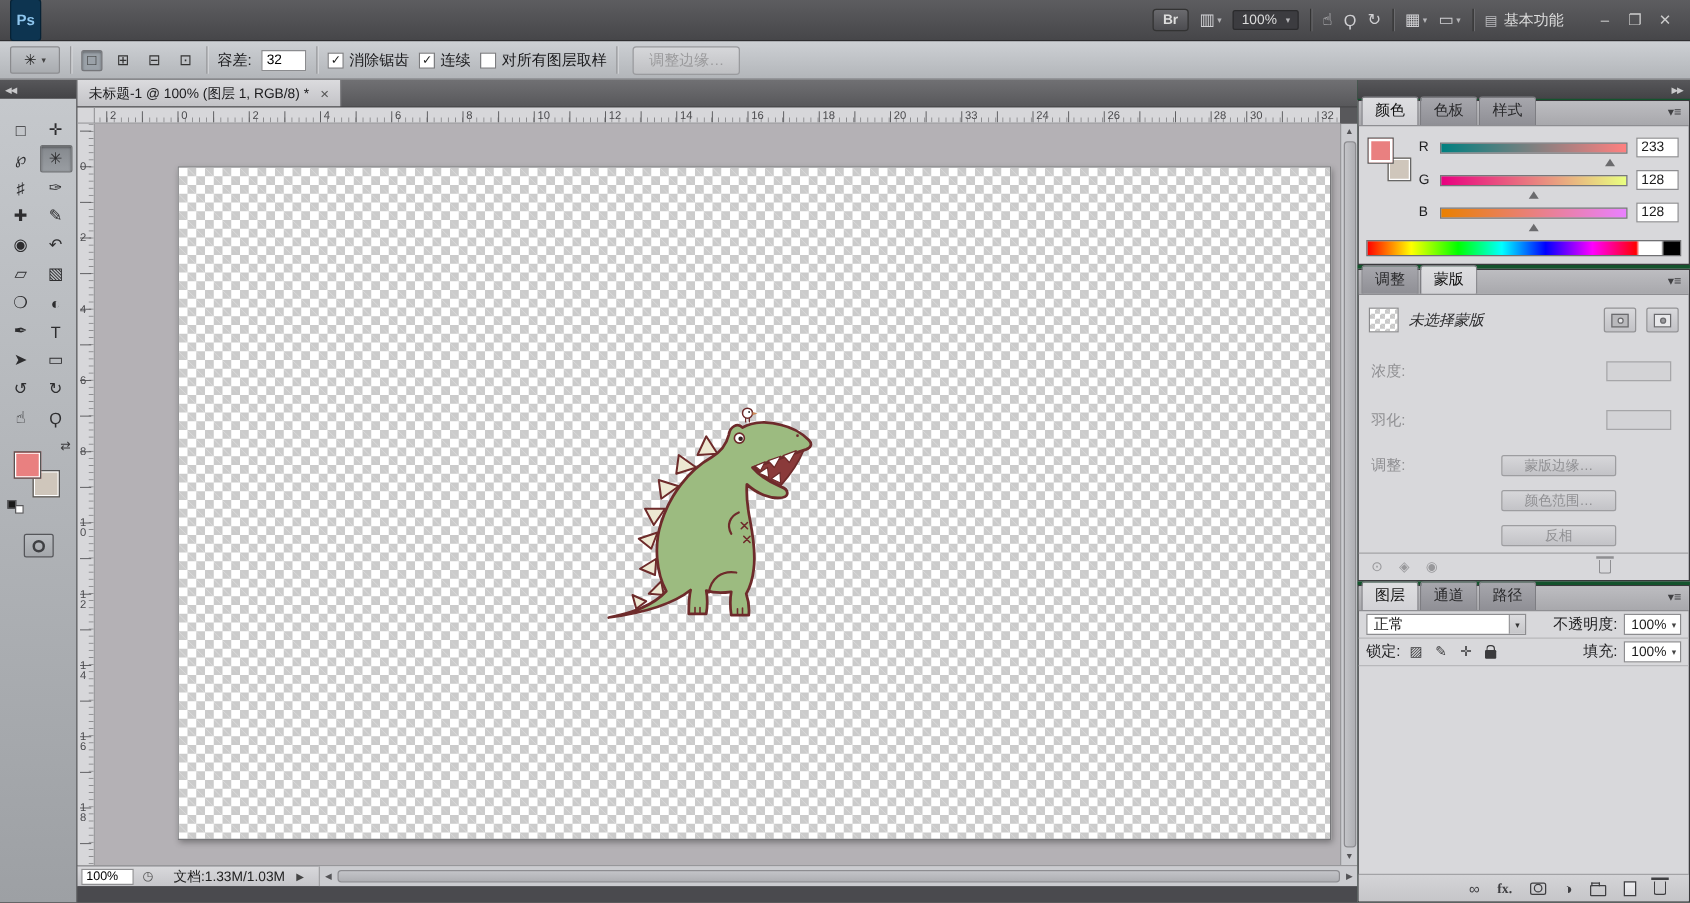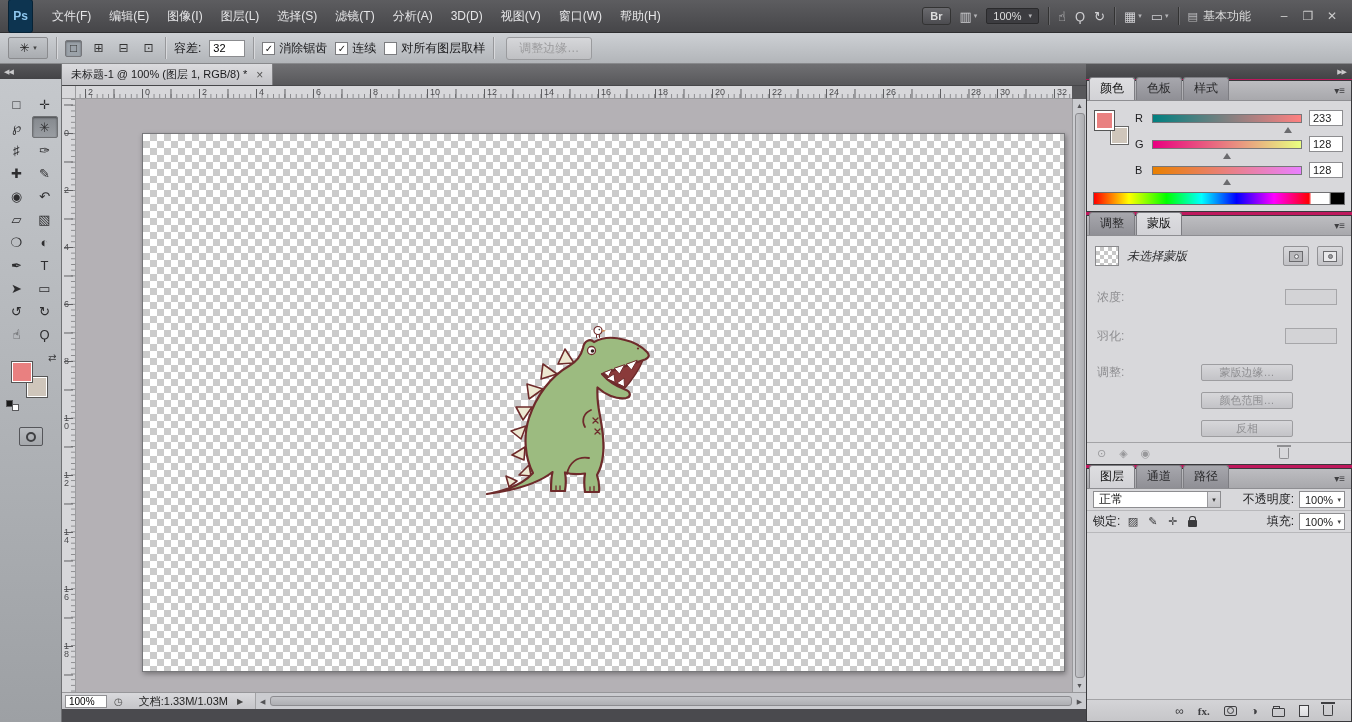--- a/index.html
+++ b/index.html
@@ -112,21 +112,21 @@
   .status-zoom{width:42px;height:13px;border:1px solid #909093;background:#fff;font-size:10px;padding:0 3px;}
   .status-icon{font-size:10px;color:#555;margin:0 7px;}
   .doc-info{font-size:11px;color:#222;margin:0 9px;}
   .adv{font-size:8px;color:#444;margin-right:12px;}
   .hscroll{flex:1;height:100%;border-left:1px solid #a2a2a5;display:flex;align-items:center;background:#cbccd0;}
   .hscroll .sarrow{flex:0 0 13px;}
   .hthumb{flex:1;height:10px;margin:0 1px;background:linear-gradient(#c3c4c8,#aeafb3);border:1px solid #8c8c90;border-radius:3px;}
   .docwin-edge{position:absolute;left:0;top:645px;width:100%;height:13px;background:#4a4a4e;}
 
   
-  .rightcol{position:absolute;left:1086px;top:64px;width:266px;height:658px;background:#be185d;}
+  .rightcol{position:absolute;left:1086px;top:64px;width:266px;height:658px;background:#14532d;}
   .rc-header{height:15px;display:flex;justify-content:flex-end;align-items:center;color:#c9c9cb;font-size:7px;
              padding-right:6px;letter-spacing:-1px;background:linear-gradient(#57575a,#434346);}
   .panel{position:absolute;left:0;width:266px;background:#d8d8db;border:1px solid #39393c;}
   .color-panel{top:16px;height:132px;}
   .masks-panel{top:151px;height:250px;}
   .layers-panel{top:404px;height:254px;}
   .ptabs{height:20px;background:linear-gradient(#bdbdc1,#a8a8ac);display:flex;align-items:flex-end;
          padding-left:2px;border-bottom:1px solid #8e8e92;}
   .ptab{padding:2px 10px 3px;font-size:12px;color:#2a2a2c;background:linear-gradient(#a7a7ad,#8f8f95);
         border:1px solid #7d7d82;border-bottom:none;border-radius:3px 3px 0 0;margin-right:1px;}
@@ -222,33 +222,20 @@
   .folder::before{content:"";position:absolute;left:0;top:-3px;width:5px;height:2px;border:1px solid #3f3f42;border-bottom:none;}
   .page{position:relative;width:10px;height:12px;border:1px solid #3f3f42;background:linear-gradient(#efeff1,#dcdcdf);}
 </style>
 </head>
 <body>
 
 <div id="app">
 
   <header class="menubar">
     <div class="ps-logo">Ps</div>
-    <nav class="menus">
-        <span class="menu-item">文件(F)</span>
-        <span class="menu-item">编辑(E)</span>
-        <span class="menu-item">图像(I)</span>
-        <span class="menu-item">图层(L)</span>
-        <span class="menu-item">选择(S)</span>
-        <span class="menu-item">滤镜(T)</span>
-        <span class="menu-item">分析(A)</span>
-        <span class="menu-item">3D(D)</span>
-        <span class="menu-item">视图(V)</span>
-        <span class="menu-item">窗口(W)</span>
-        <span class="menu-item">帮助(H)</span>
-      </nav>
     <div class="mb-right">
       <button class="br-btn">Br</button>
       <span class="mb-icon">
           <span>▥</span>
           <span class="dd">▾</span>
         </span>
       <span class="zoom-box">
           <span>100%</span>
           <span class="dd">▾</span>
         </span>
@@ -364,21 +351,21 @@
         <span class="hnum" style="left: 126px;">2</span>
         <span class="hnum" style="left: 183px;">4</span>
         <span class="hnum" style="left: 240px;">6</span>
         <span class="hnum" style="left: 297px;">8</span>
         <span class="hnum" style="left: 354px;">10</span>
         <span class="hnum" style="left: 411px;">12</span>
         <span class="hnum" style="left: 468px;">14</span>
         <span class="hnum" style="left: 525px;">16</span>
         <span class="hnum" style="left: 582px;">18</span>
         <span class="hnum" style="left: 639px;">20</span>
-        <span class="hnum" style="left: 696px;">22</span>
+        <span class="hnum" style="left: 696px;">33</span>
         <span class="hnum" style="left: 753px;">24</span>
         <span class="hnum" style="left: 810px;">26</span>
         <span class="hnum" style="left: 867px; margin-left: 28px;">28</span>
         <span class="hnum" style="left: 924px;">30</span>
         <span class="hnum" style="left: 981px;">32</span>
       </div>
     <div class="vruler">
         <span class="vnum" style="top: 30px;">0</span>
         <span class="vnum" style="top: 87px;">2</span>
         <span class="vnum" style="top: 144px;">4</span>

